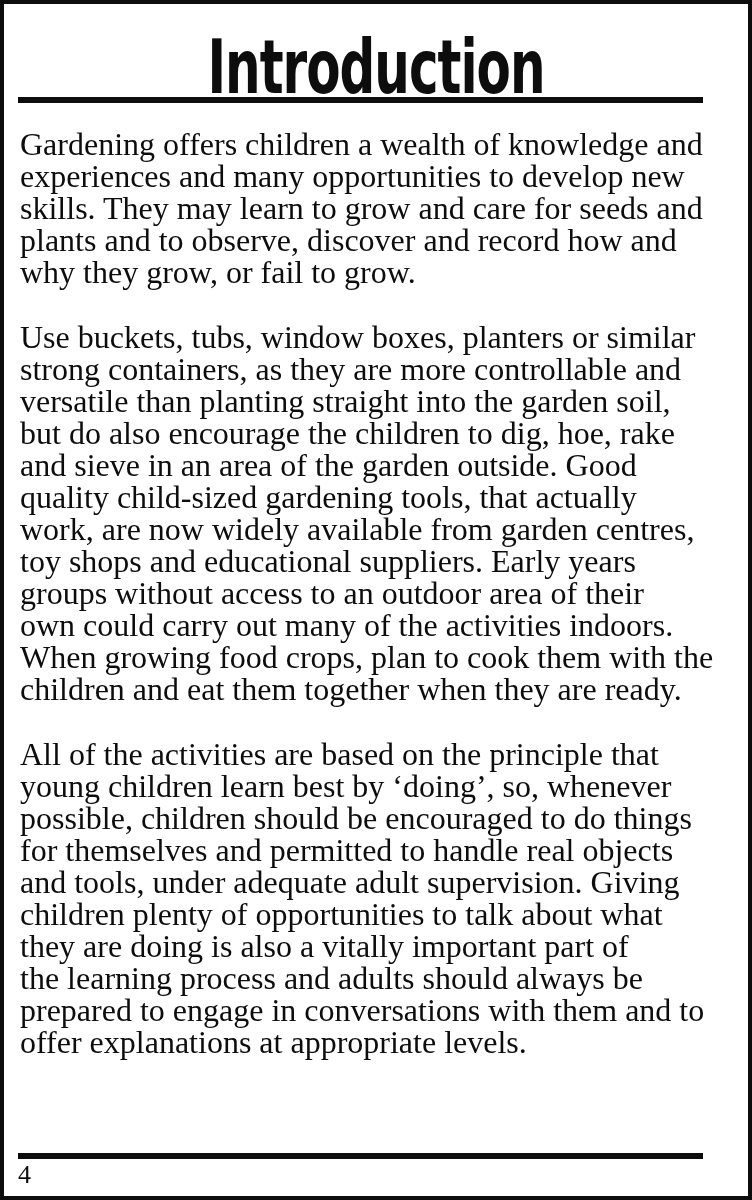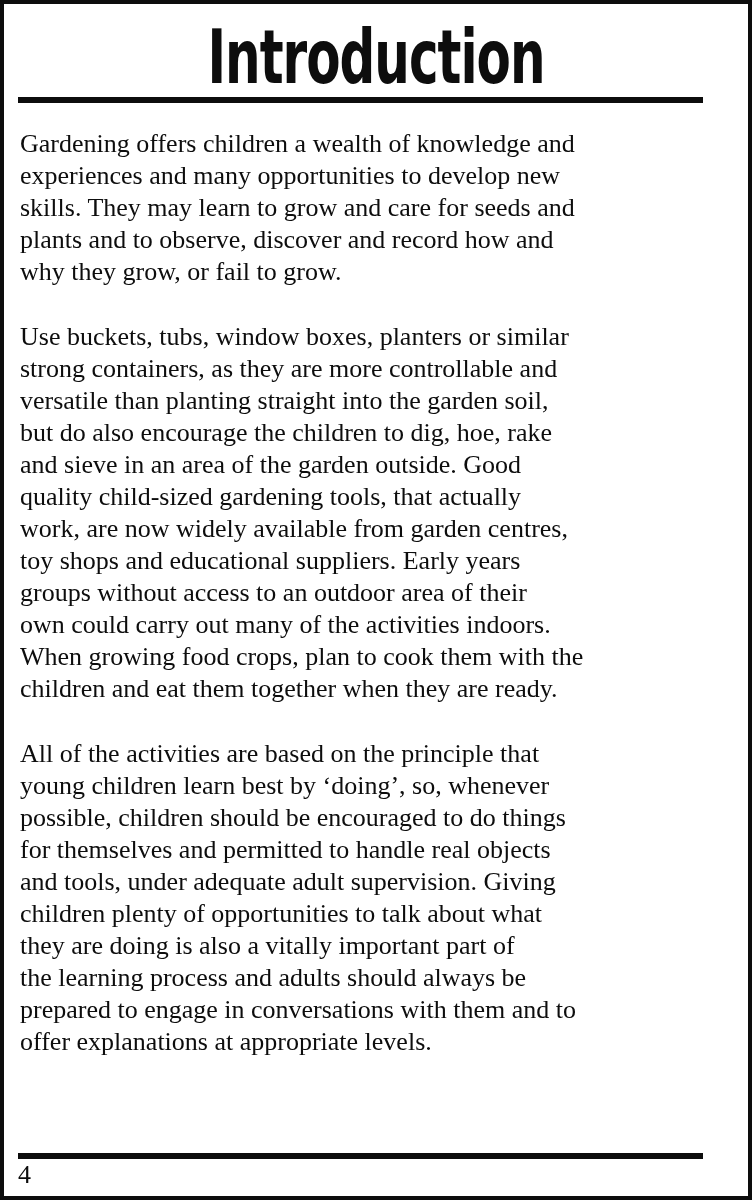--- a/index.html
+++ b/index.html
@@ -13,21 +13,21 @@
     height: 1200px;
     box-sizing: border-box;
     background: #ffffff;
     border: 4px solid #0d0d0d;
     overflow: hidden;
     font-family: "Liberation Serif", serif;
     color: #0d0d0d;
   }
   .title {
     margin: 0;
-    padding-top: 28px;
+    padding-top: 38px;
     height: 55px;
     text-align: center;
   }
   .title-text {
     display: inline-block;
     font-family: "DejaVu Sans", sans-serif;
     font-weight: 800;
     font-size: 50px;
     line-height: 50px;
     letter-spacing: -1px;
@@ -41,21 +41,21 @@
     height: 6px;
     background: #0d0d0d;
   }
   .rule-top    { top: 93px; }
   .rule-bottom { top: 1149px; }
   .body-text {
     position: absolute;
     top: 124px;
     left: 16px;
     width: 700px;
-    font-size: 26px;
+    font-size: 32px;
     line-height: 32px;
     letter-spacing: 0;
   }
   .body-text p {
     margin: 0 0 33px 0;
     white-space: pre-line;
   }
   .page-number {
     position: absolute;
     left: 14px;

